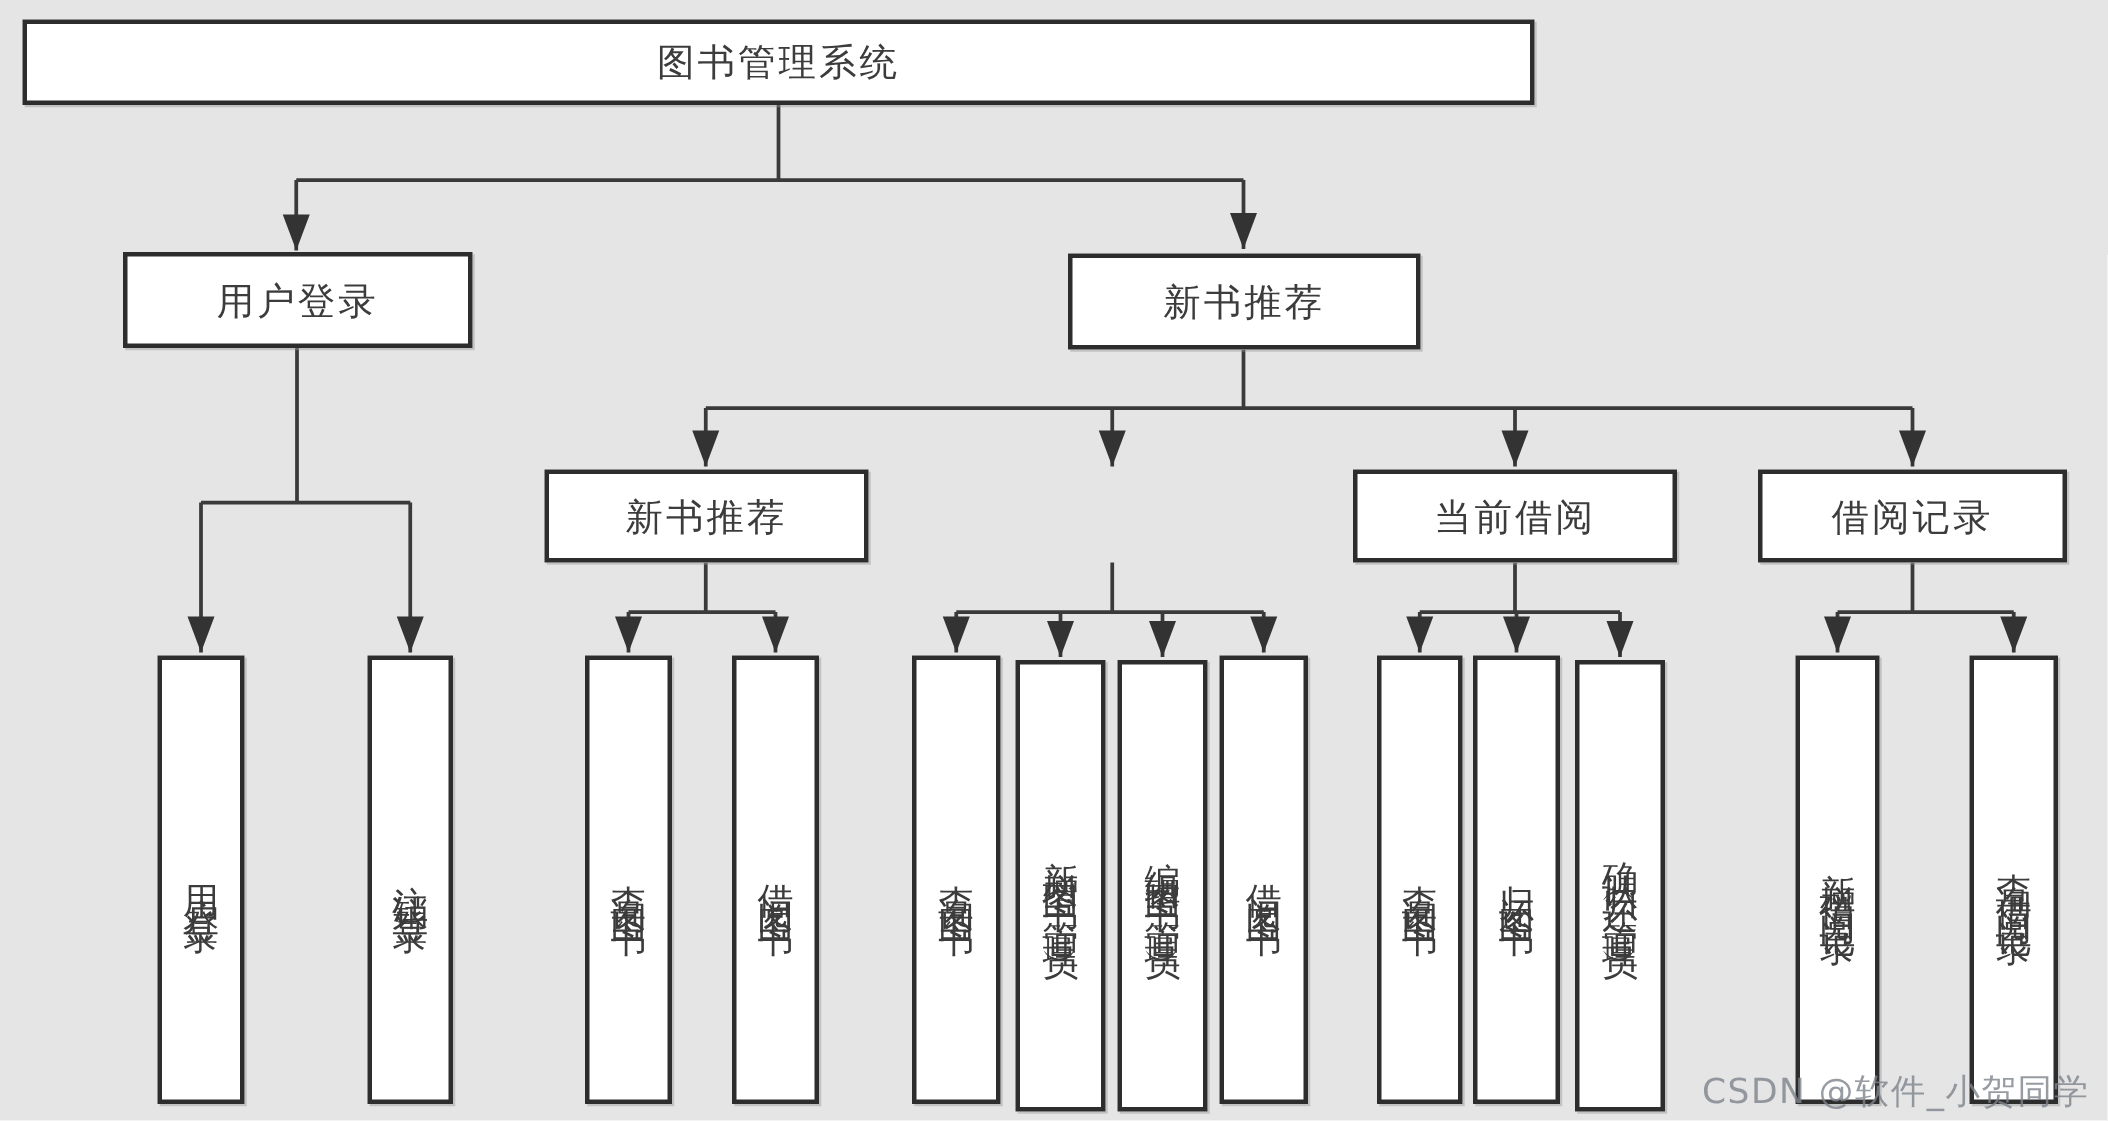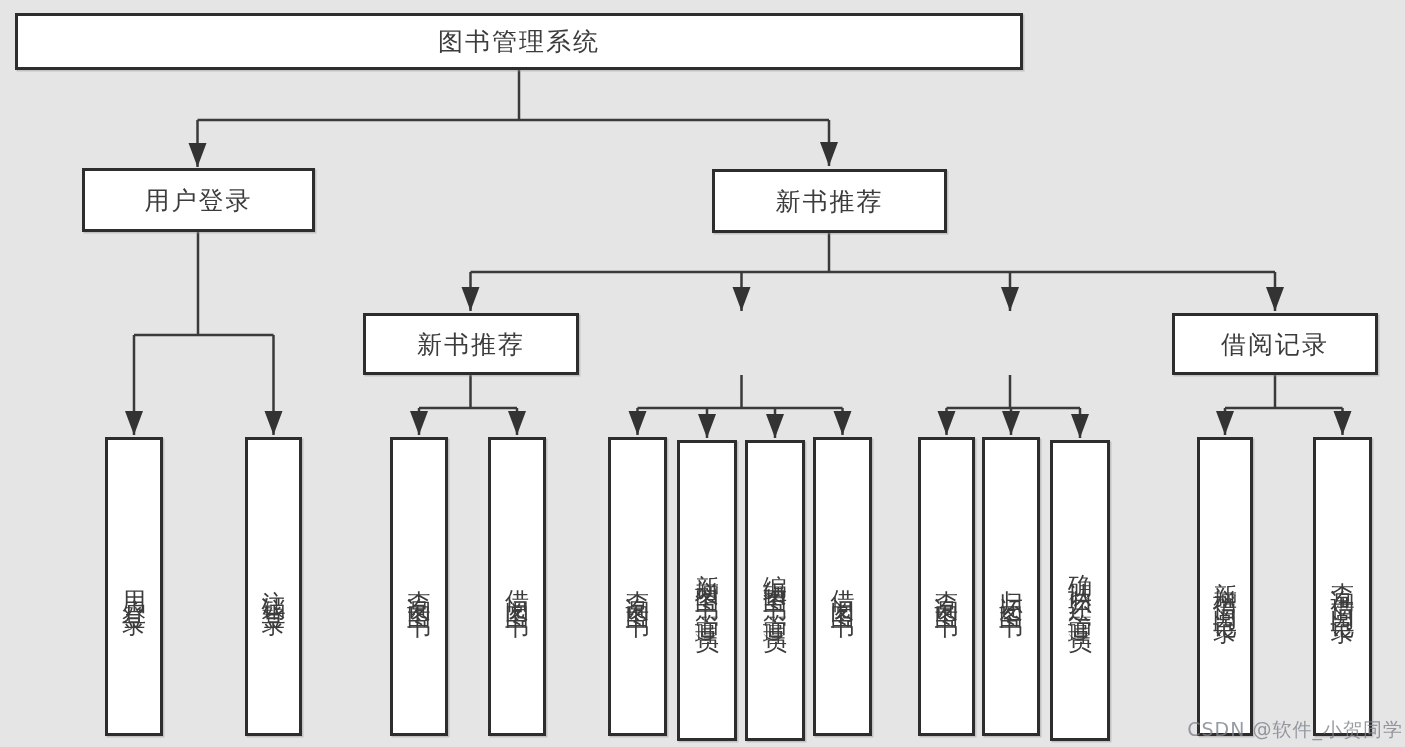--- a/index.html
+++ b/index.html
@@ -14,22 +14,22 @@
     display:flex;align-items:center;justify-content:center;
     box-shadow:1.5px 1.5px 0 rgba(150,150,150,.45);
   }
   .h{font-size:25px;letter-spacing:2px;white-space:nowrap;}
   .title{font-size:25px;}
   .vtext{
     writing-mode:vertical-rl;text-orientation:mixed;
     font-size:24px;letter-spacing:8px;line-height:1;white-space:nowrap;
   }
   .watermark{
-    position:absolute;right:2px;bottom:4px;
-    font-size:19px;color:rgba(125,131,140,0.8);letter-spacing:1px;white-space:nowrap;text-align:right;
+    position:absolute;right:12px;bottom:4px;
+    font-size:23px;color:rgba(125,131,140,0.8);letter-spacing:1px;white-space:nowrap;text-align:right;
   }
   line,path{stroke:#3a3a3a;stroke-width:2.5;fill:none;}
   .ahead{fill:#333333;stroke:none;}
 </style>
 </head>
 <body>
 
 <div class="canvas">
 
   <svg class="connectors" viewBox="0 0 1405 747" xmlns="http://www.w3.org/2000/svg">
@@ -101,20 +101,23 @@
   <div class="box h" style="left:82px;top:168px;width:233px;height:64px">
     <span>用户登录</span>
   </div>
   <div class="box h" style="left:712px;top:169px;width:235px;height:64px">
     <span>新书推荐</span>
   </div>
 
   <div class="box h" style="left:363px;top:313px;width:216px;height:62px">
     <span>新书推荐</span>
   </div>
+  <div class="box h" style="left:902px;top:313px;width:216px;height:62px">
+    <span>当前借阅</span>
+  </div>
   <div class="box h" style="left:1172px;top:313px;width:206px;height:62px">
     <span>借阅记录</span>
   </div>
 
   <div class="box" style="left:105px;top:437px;width:58px;height:299px">
     <span class="vtext">用户登录</span>
   </div>
   <div class="box" style="left:245px;top:437px;width:57px;height:299px">
     <span class="vtext">注销登录</span>
   </div>

